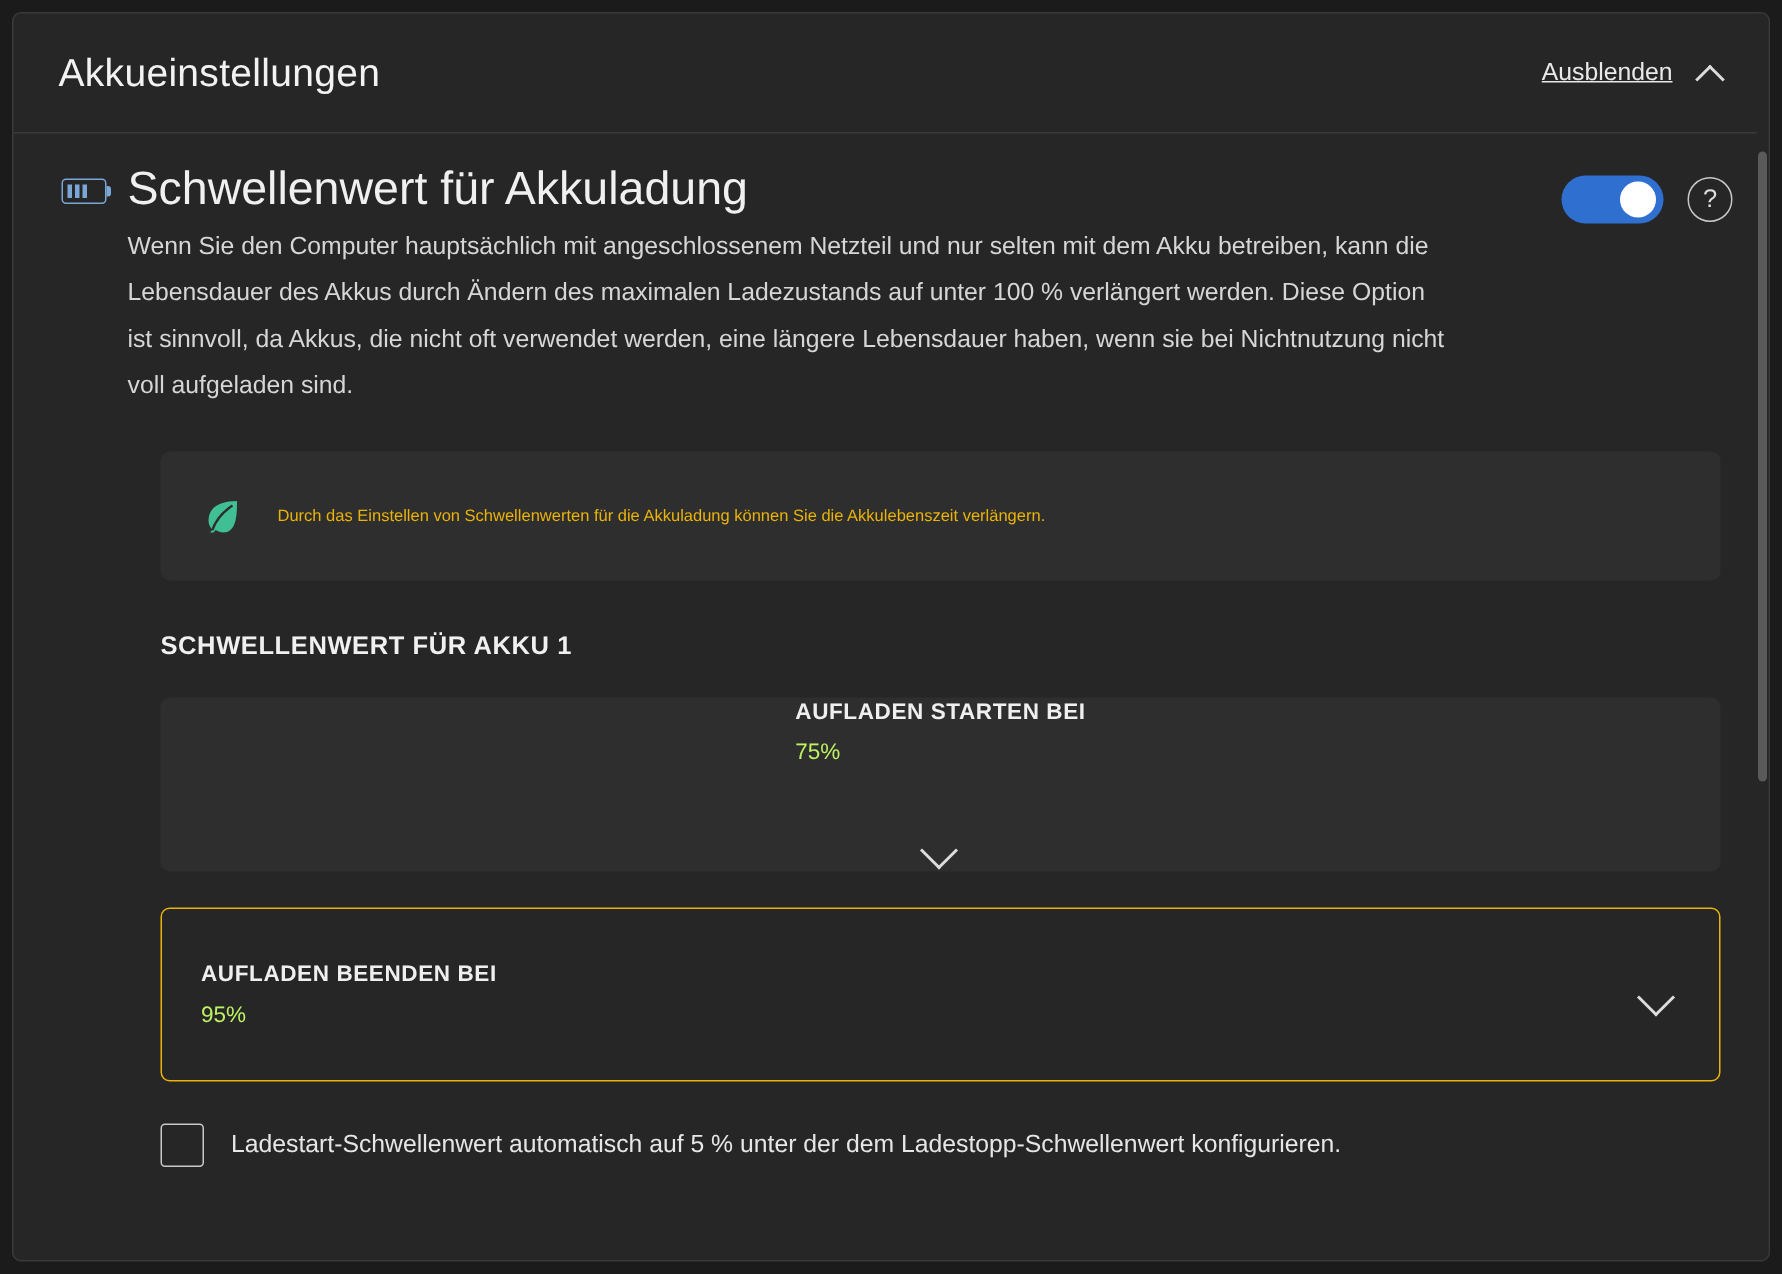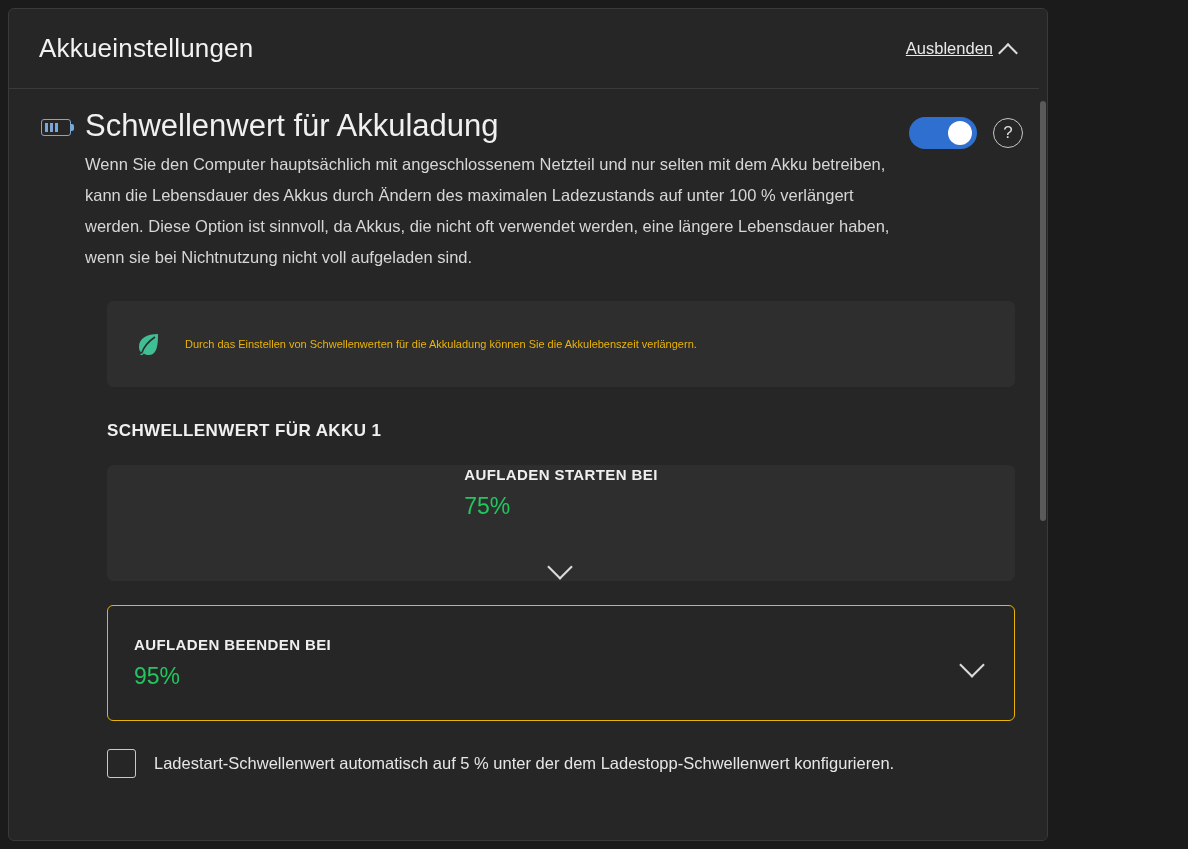--- a/index.html
+++ b/index.html
@@ -12,21 +12,21 @@
     height: 849px;
     font-family: "Liberation Sans", sans-serif;
     color: #e8e8e8;
     overflow: hidden;
   }
 
   .panel {
     position: absolute;
     left: 8px;
     top: 8px;
-    width: 1040px;
+    width: 1172px;
     height: 833px;
     background: #262626;
     border: 1px solid #3a3a3a;
     border-radius: 6px;
     box-sizing: border-box;
     overflow: hidden;
   }
 
   
   .panel-header {
@@ -40,21 +40,21 @@
   }
   .panel-title {
     font-size: 26px;
     font-weight: 400;
     color: #f2f2f2;
     letter-spacing: 0.2px;
   }
   .header-right {
     display: flex;
     align-items: center;
-    gap: 4px;
+    gap: 14px;
   }
   .collapse-link {
     font-size: 16.5px;
     color: #e9e9e9;
     text-decoration: underline;
     cursor: pointer;
   }
   .chevron-up {
     width: 26px;
     height: 26px;
@@ -233,22 +233,22 @@
     border: 1px solid #eab308;
   }
   .card-label {
     font-size: 15px;
     font-weight: bold;
     letter-spacing: 0.4px;
     color: #efefef;
     margin-bottom: 10px;
   }
   .card-value {
-    font-size: 23px;
-    color: #22c55e;
+    font-size: 15px;
+    color: #bef264;
     font-weight: 400;
   }
   .chevron-down {
     width: 30px;
     height: 30px;
     position: relative;
     flex: 0 0 auto;
   }
   .chevron-down::before {
     content: "";

